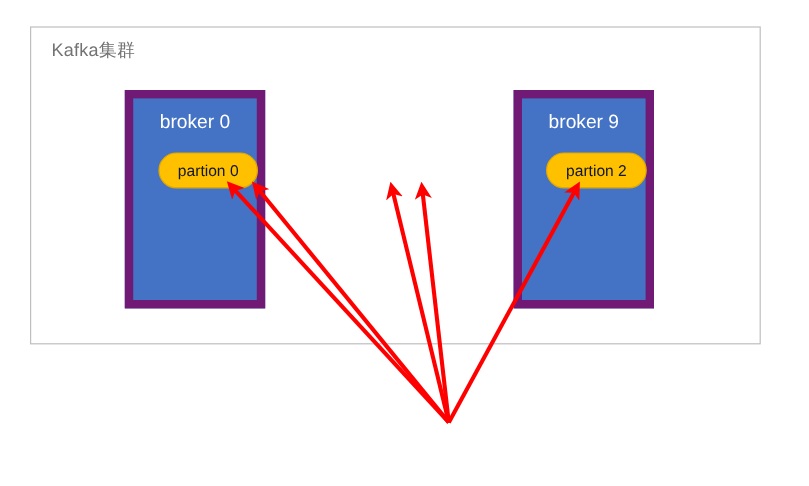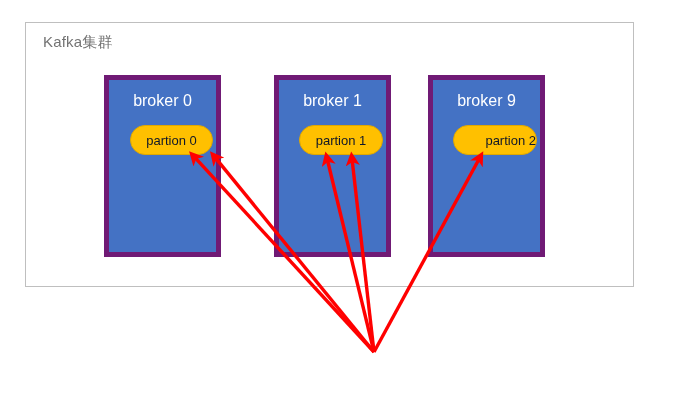--- a/index.html
+++ b/index.html
@@ -35,21 +35,21 @@
     letter-spacing: 0.2px;
     white-space: nowrap;
   }
   
   .broker-box {
     position: absolute;
     top: 75px;
     width: 117px;
     height: 182px;
     background: #4472C4;
-    border: 5px solid #701a75;
+    border: 7px solid #701a75;
     box-sizing: border-box;
   }
   #broker-box-0 { left: 104px; }
   #broker-box-1 { left: 274px; }
   #broker-box-2 { left: 428px; }
   .broker-label {
     position: absolute;
     top: 12px;
     left: 0;
     width: 100%;
@@ -66,21 +66,21 @@
     background: #FFC000;
     border: 1px solid #E0A800;
     border-radius: 15px;
     box-sizing: border-box;
     display: flex;
     align-items: center;
     justify-content: center;
   }
   #partition-pill-0 { left: 21px; width: 83px; }
   #partition-pill-1 { left: 20px; width: 84px; }
-  #partition-pill-2 { left: 20px; width: 84px; justify-content: flex-end; }
+  #partition-pill-2 { left: 20px; width: 84px; }
   .partition-label {
     color: #0f172a;
     font-size: 13px;
     white-space: nowrap;
   }
   
   #producer-node {
     position: absolute;
     left: 286px;
     top: 350px;
@@ -117,26 +117,20 @@
   <div id="cluster-box"></div>
   <div id="cluster-title">Kafka集群</div>
 
   <div class="broker-box" id="broker-box-0">
     <div class="broker-label">broker 0</div>
     <div class="partition-pill" id="partition-pill-0">
       <span class="partition-label">partion 0</span>
     </div>
   </div>
 
-  <div class="broker-box" id="broker-box-1">
-    <div class="broker-label">broker 1</div>
-    <div class="partition-pill" id="partition-pill-1">
-      <span class="partition-label">partion 1</span>
-    </div>
-  </div>
 
   <div class="broker-box" id="broker-box-2">
     <div class="broker-label">broker 9</div>
     <div class="partition-pill" id="partition-pill-2">
       <span class="partition-label">partion 2</span>
     </div>
   </div>
 
 
   <svg id="arrow-layer" viewBox="0 0 674 405" width="674" height="405" xmlns="http://www.w3.org/2000/svg">

